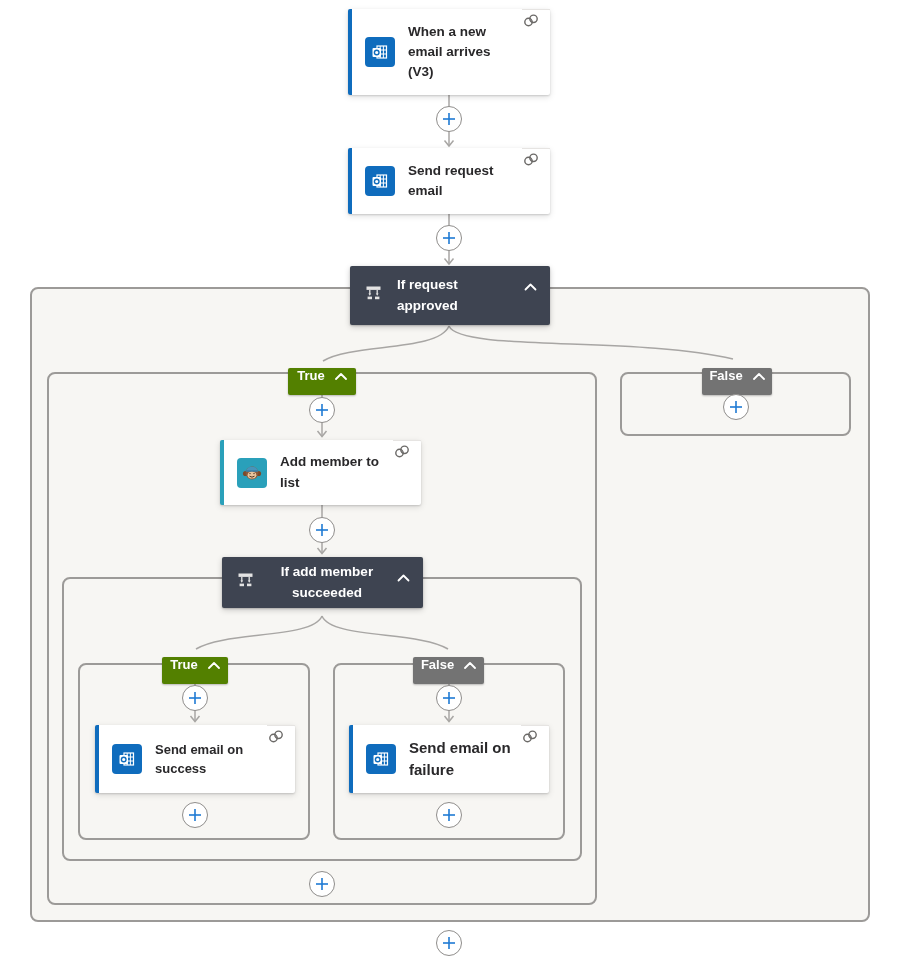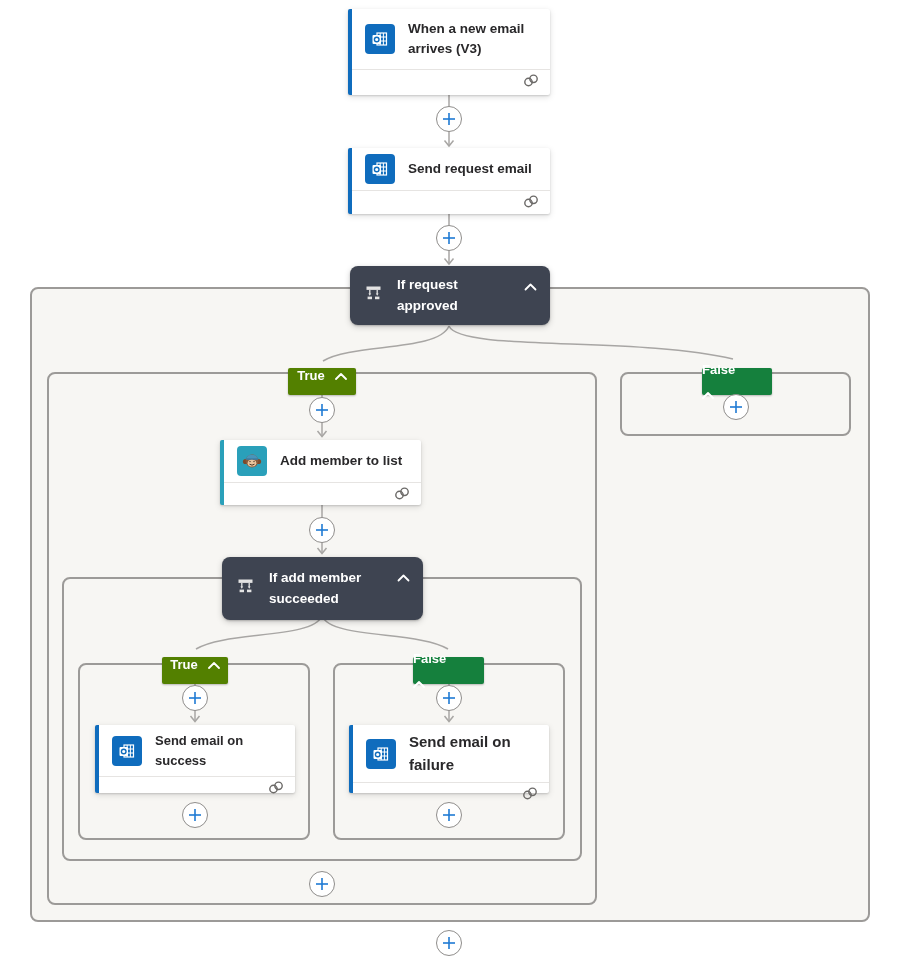--- a/index.html
+++ b/index.html
@@ -6,48 +6,48 @@
   #canvas{
     position:relative;width:900px;height:960px;background:#ffffff;overflow:hidden;
     font-family:"Liberation Sans","DejaVu Sans",sans-serif;
   }
   .container-box{
     position:absolute;border:2px solid #9c9a98;border-radius:8px;
     background:#f7f6f3;box-sizing:border-box;z-index:1;
   }
   #connectors{position:absolute;left:0;top:0;z-index:2;pointer-events:none;}
   .card{
-    position:absolute;background:#fff;border-radius:2px;display:flex;flex-direction:column;
+    position:absolute;background:#fff;border-radius:2px;display:flex;flex-direction:row;
     box-shadow:0 1px 2px rgba(0,0,0,.14),0 2px 6px rgba(0,0,0,.13);z-index:3;box-sizing:border-box;
   }
   .accent-blue{border-left:4px solid #0f6cbd;}
   .accent-teal{border-left:4px solid #2aa0ba;}
   .card-main{flex:1;display:flex;align-items:center;gap:13px;padding:6px 10px 6px 13px;}
   .app-icon{width:30px;height:30px;border-radius:4px;flex:0 0 auto;display:flex;align-items:center;justify-content:center;}
   .icon-blue{background:#0f6cbd;}
   .icon-teal{background:#2aa0ba;}
   .card-title{font-weight:700;font-size:13.5px;color:#29282a;line-height:1.5;}
   .card-footer{
     height:25px;flex:0 0 auto;border-top:1px solid #e6e4e2;display:flex;
     align-items:center;justify-content:flex-end;padding-right:10px;
   }
   .cond-card{
-    position:absolute;background:#3e4451;border-radius:8px;display:flex;align-items:center;
+    position:absolute;background:#3e4451;border-radius:2px;display:flex;align-items:center;
     gap:14px;padding:0 12px 0 14px;z-index:3;box-sizing:border-box;
     box-shadow:0 1px 2px rgba(0,0,0,.2),0 2px 6px rgba(0,0,0,.18);
   }
   .cond-title{font-weight:700;font-size:13.5px;color:#ffffff;line-height:1.55;max-width:116px;}
   .cond-chevron{position:absolute;right:13px;top:11px;}
   .badge{
     position:absolute;border-radius:2px;color:#fff;font-weight:700;font-size:13px;
     display:flex;align-items:flex-start;justify-content:center;gap:10px;z-index:4;
     box-shadow:0 1px 2px rgba(0,0,0,.25);box-sizing:border-box;cursor:pointer;margin-top:8px;
   }
   .badge-green{background:#538000;}
-  .badge-red{background:#15803d;flex-direction:column;}
+  .badge-red{background:#737373;}
   .plus-btn{
     position:absolute;width:26px;height:26px;border-radius:50%;background:#fff;
     border:1px solid #8f8d8b;box-sizing:border-box;display:flex;align-items:center;
     justify-content:center;z-index:4;cursor:pointer;
   }
 </style>
 </head>
 <body>
 
 <div id="canvas">
@@ -232,21 +232,21 @@
 
   <div class="plus-btn" style="left:309px;top:517px;">
     <svg width="14" height="14" viewBox="0 0 14 14">
         <g stroke="#1f7ad4" stroke-width="1.6">
           <line x1="7" y1="1" x2="7" y2="13"></line>
           <line x1="1" y1="7" x2="13" y2="7"></line>
         </g>
       </svg>
   </div>
 
-  <div class="cond-card" style="left:222px;top:557px;width:201px;height:63px;">
+  <div class="cond-card" style="left:222px;top:557px;width:201px;height:51px;text-align:center;">
     <span>
       <svg width="19" height="17" viewBox="0 0 19 17">
         <rect x="2.5" y="1.5" width="14" height="3.4" fill="#e3e3e3"></rect>
         <line x1="5.8" y1="4.9" x2="5.8" y2="9" stroke="#e3e3e3" stroke-width="1.3"></line>
         <line x1="13.2" y1="4.9" x2="13.2" y2="9" stroke="#e3e3e3" stroke-width="1.3"></line>
         <path d="M4.4,8.6 L5.8,10.8 L7.2,8.6 Z" fill="#e3e3e3"></path>
         <path d="M11.8,8.6 L13.2,10.8 L14.6,8.6 Z" fill="#e3e3e3"></path>
         <rect x="3.6" y="11.6" width="4.4" height="2.6" fill="#e3e3e3"></rect>
         <rect x="11" y="11.6" width="4.4" height="2.6" fill="#e3e3e3"></rect>
       </svg>

